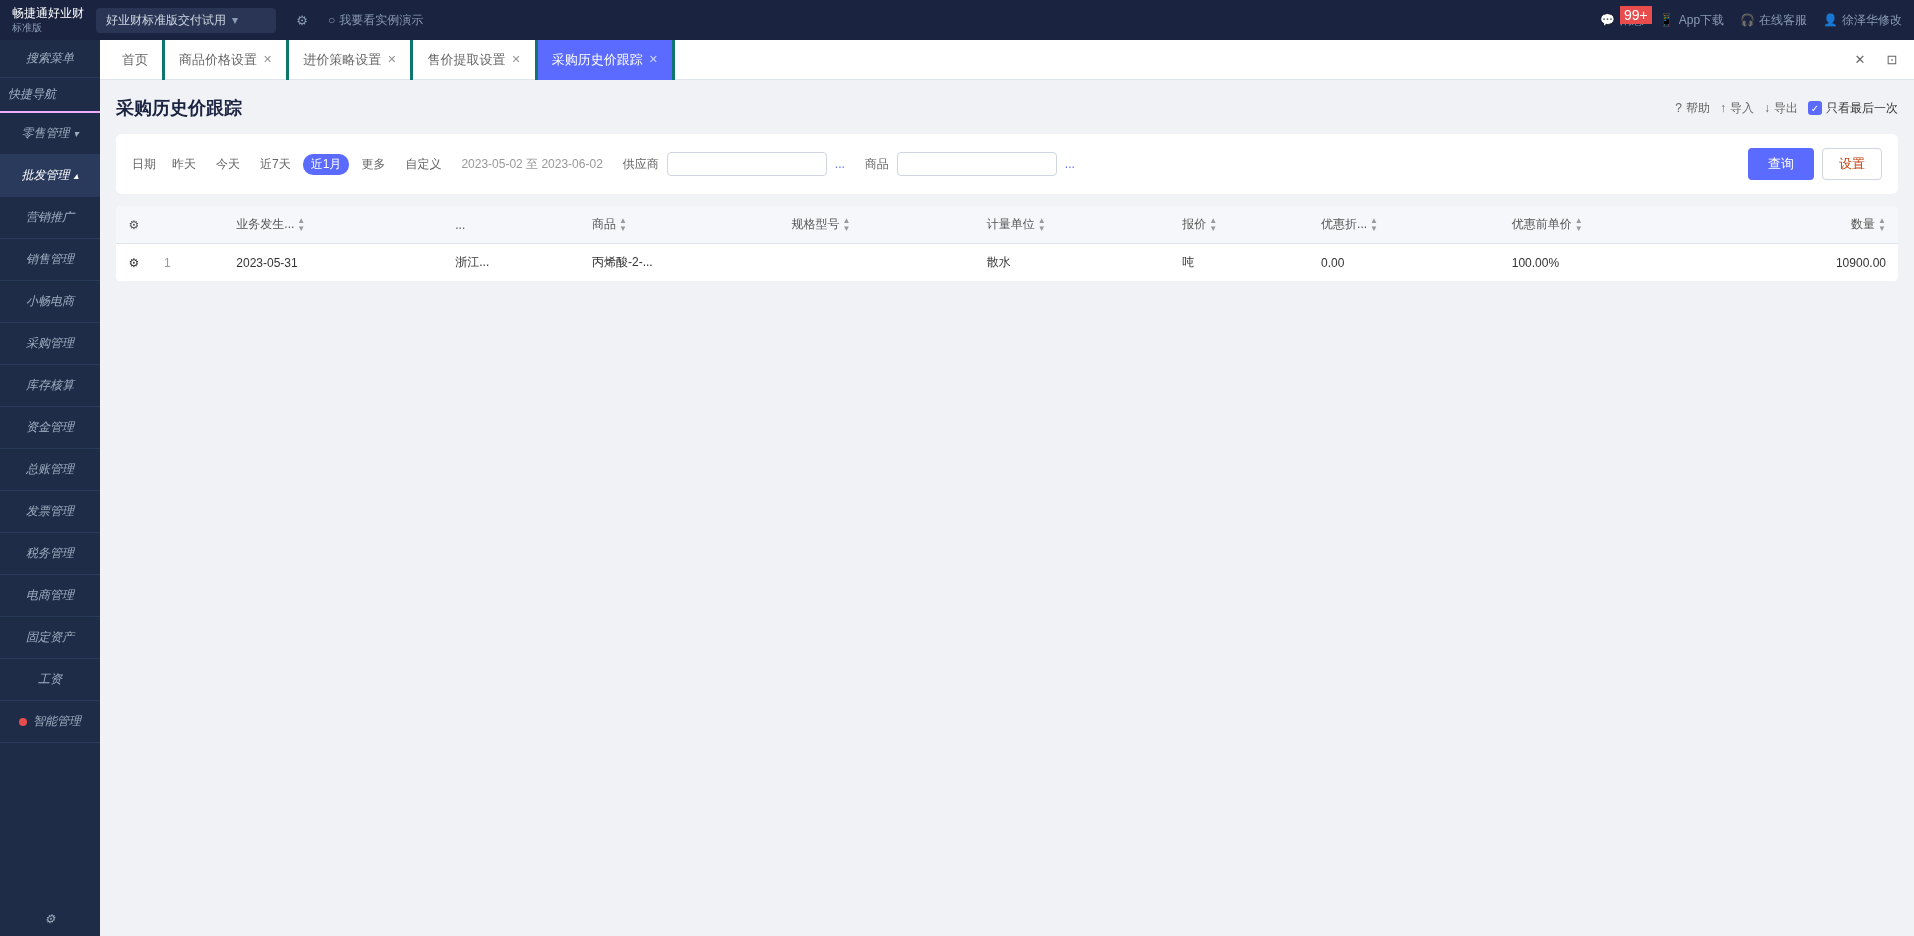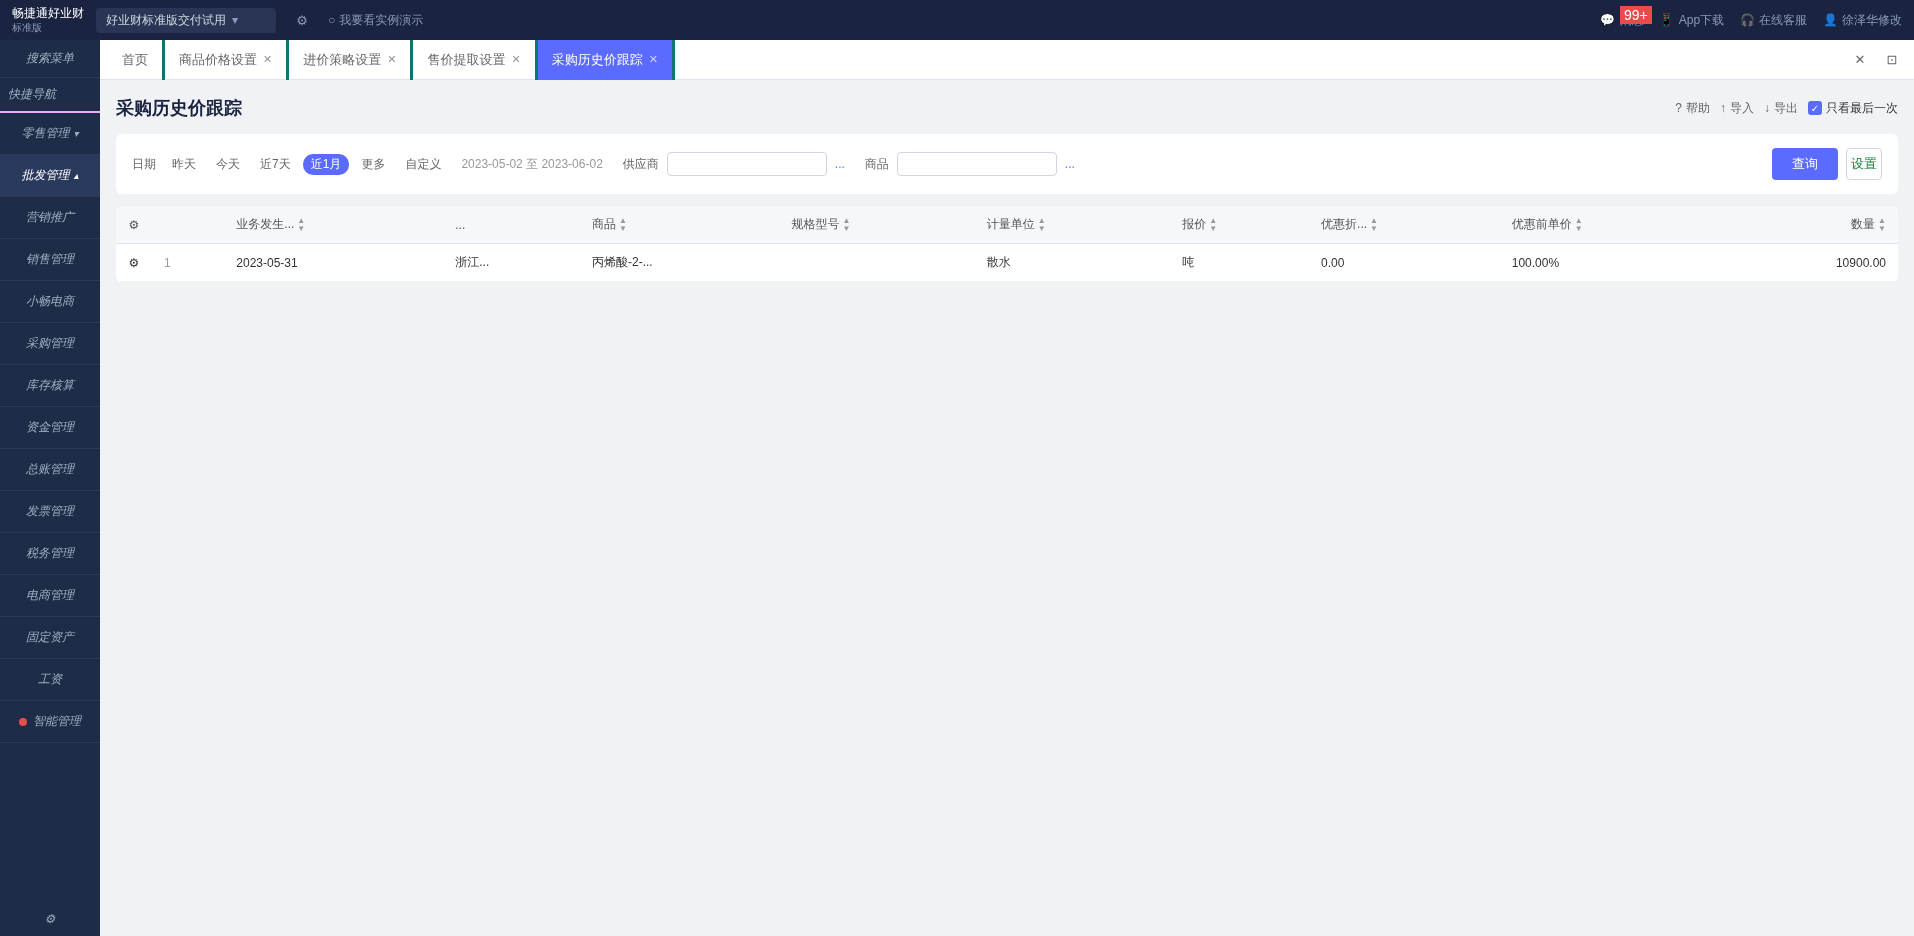--- a/index.html
+++ b/index.html
@@ -61,21 +61,21 @@
     .filter-group { display: flex; align-items: center; gap: 8px; }
     .filter-label { font-size: 12px; color: #666; white-space: nowrap; }
     .date-filters { display: flex; align-items: center; gap: 4px; }
     .date-btn { padding: 2px 8px; font-size: 12px; color: #666; cursor: pointer; border-radius: 3px; }
     .date-btn.active { background: #5b6bff; color: #fff; border-radius: 10px; }
     .date-range { font-size: 12px; color: #999; margin-left: 4px; }
     .filter-input { border: 1px solid #d0d5e0; border-radius: 4px; padding: 4px 8px; font-size: 12px; width: 160px; outline: none; color: #333; }
     .filter-more { color: #5b6bff; font-size: 12px; cursor: pointer; }
     .filter-actions { margin-left: auto; display: flex; gap: 8px; }
     .btn-query { background: #5b6bff; color: #fff; border: none; border-radius: 4px; padding: 6px 20px; font-size: 13px; cursor: pointer; }
-    .btn-settings { background: #fff; color: #15803d; border: 1px solid #d0d5e0; border-radius: 4px; padding: 6px 4px; font-size: 13px; cursor: pointer; }
+    .btn-settings { background: #fff; color: #c2410c; border: 1px solid #d0d5e0; border-radius: 4px; padding: 6px 16px; font-size: 13px; cursor: pointer; }
 
     
     .table-container { background: #fff; border-radius: 6px; overflow: auto; }
     table { width: 100%; border-collapse: collapse; font-size: 12px; }
     thead tr { background: #f5f7fa; }
     thead th { padding: 10px 12px; text-align: left; font-weight: 500; color: #555; border-bottom: 1px solid #e0e4ec; white-space: nowrap; }
     tbody tr { border-bottom: 1px solid #f0f2f5; }
     tbody td { padding: 10px 12px; color: #333; white-space: nowrap; }
     .col-sort { display: flex; align-items: center; gap: 3px; cursor: pointer; text-align: center; }
     .sort-arrows { display: flex; flex-direction: column; font-size: 8px; line-height: 1; color: #999; }

